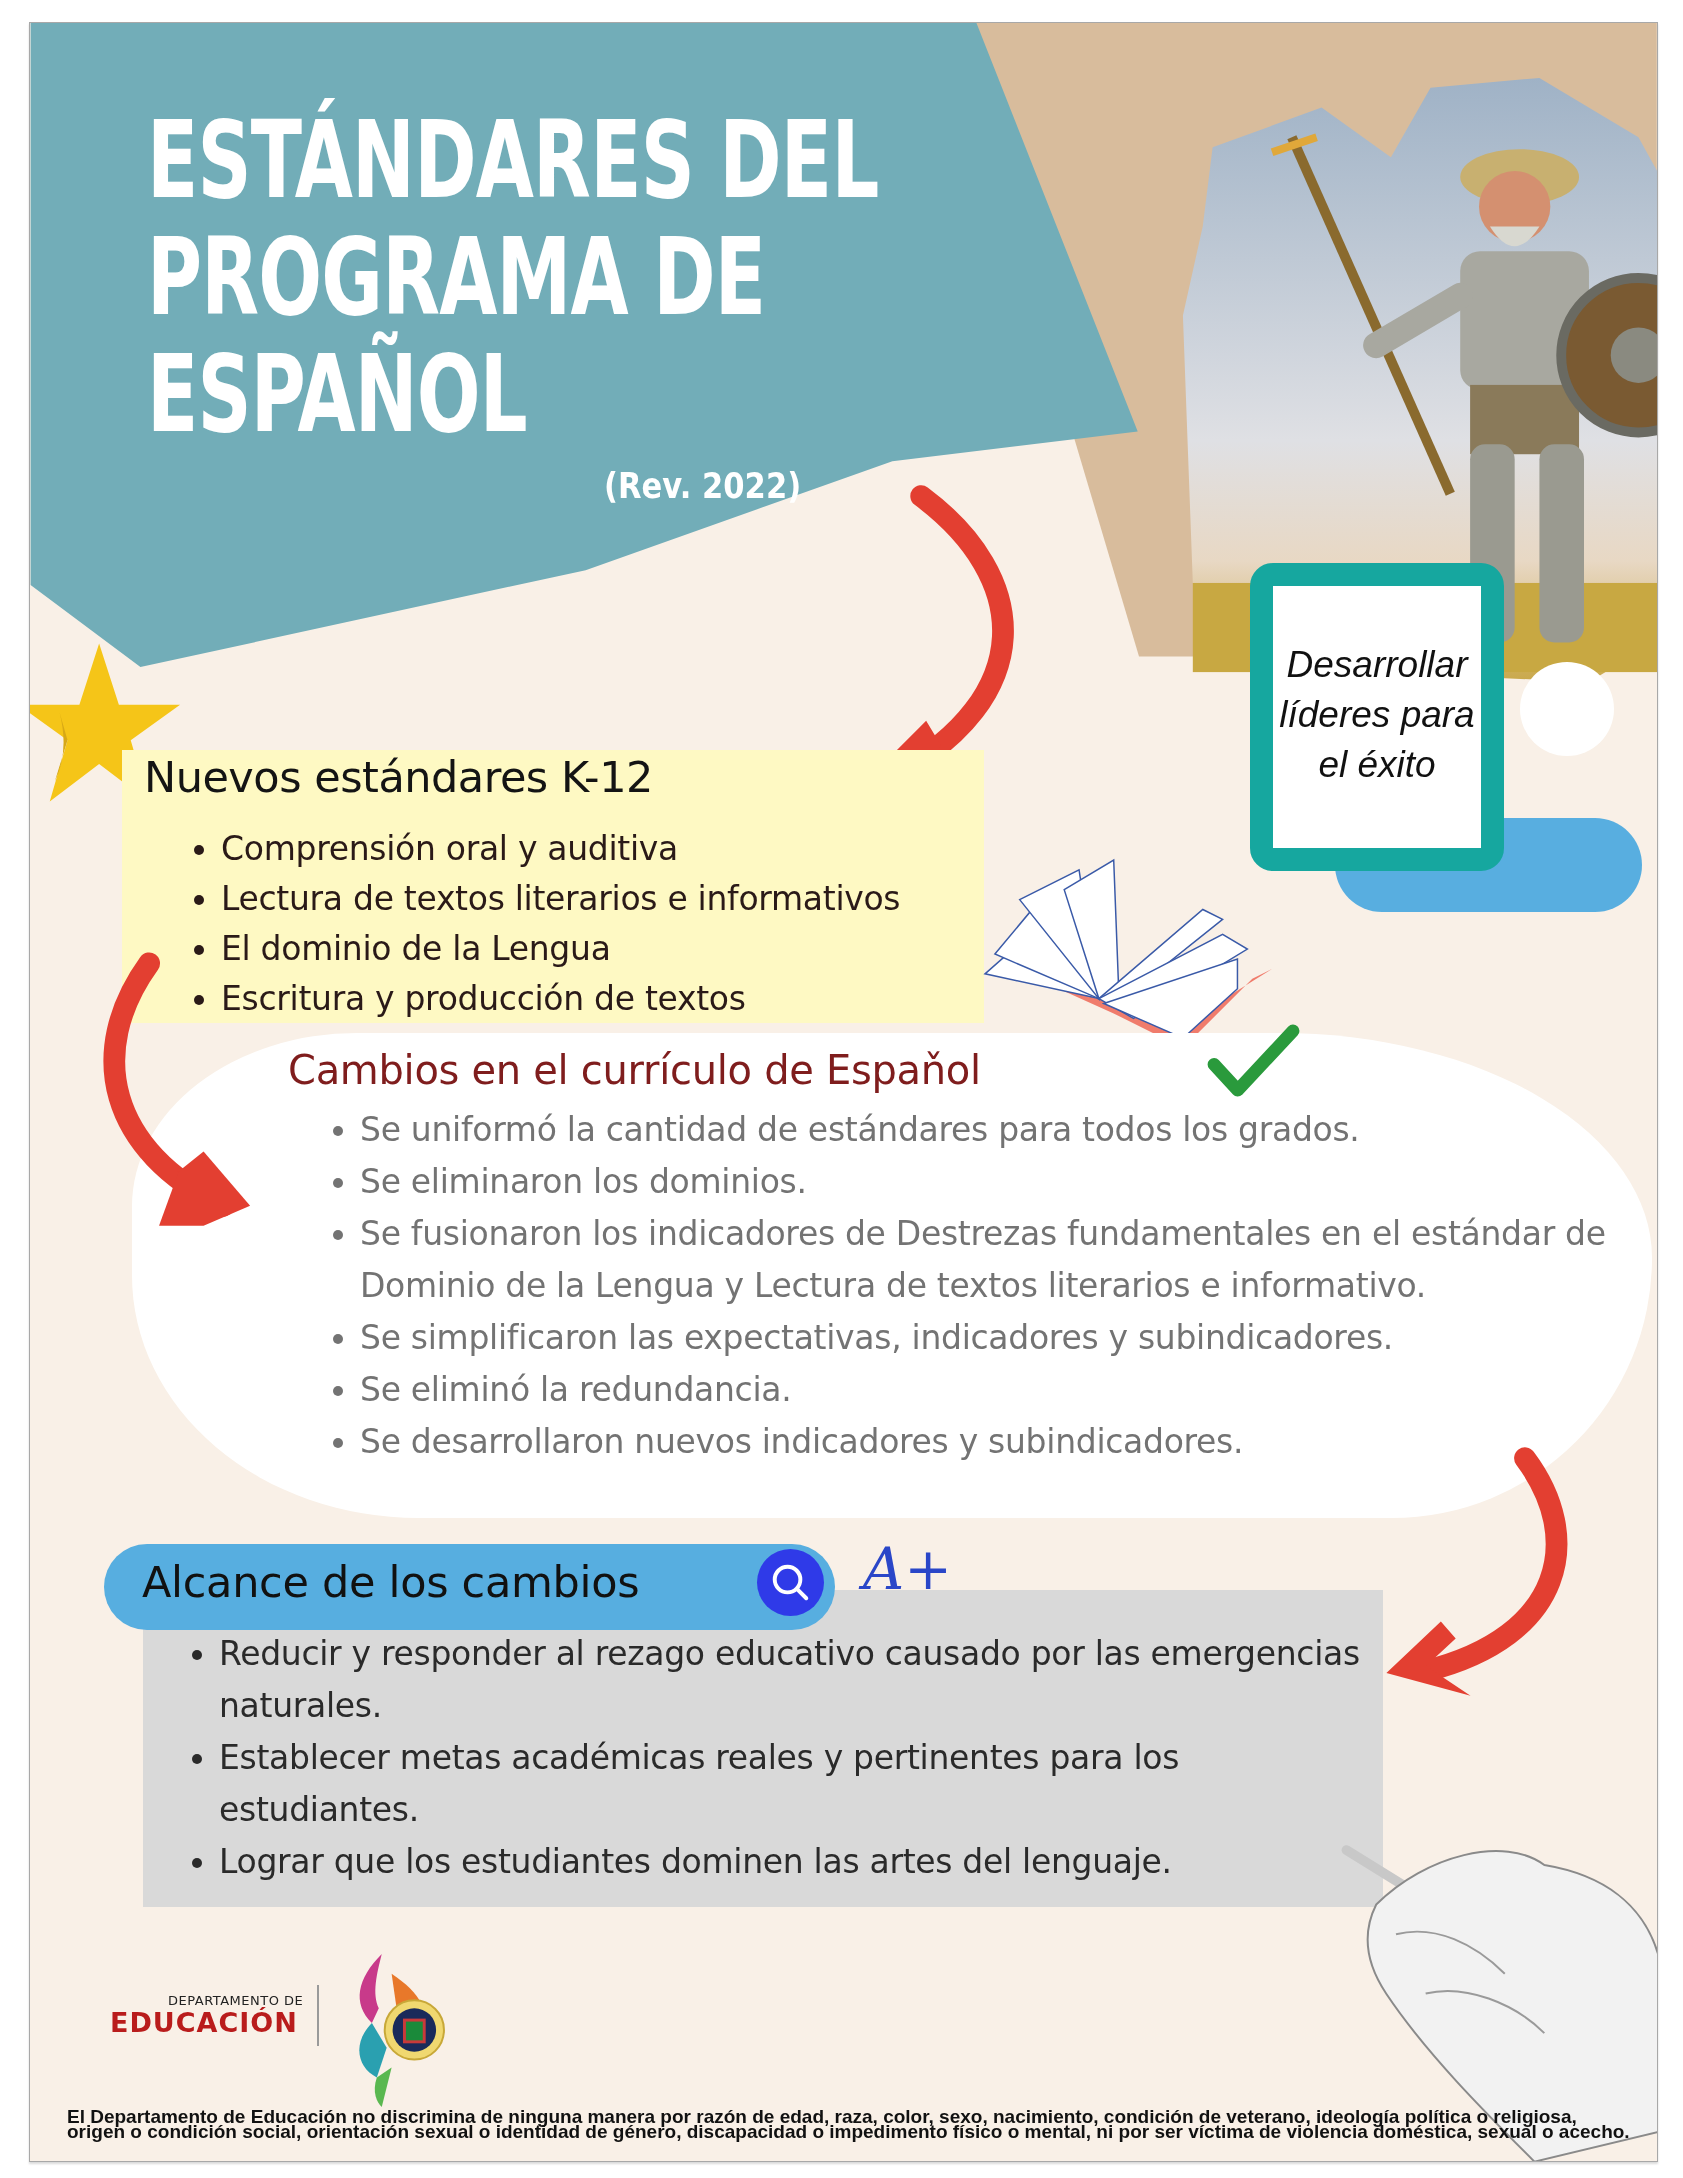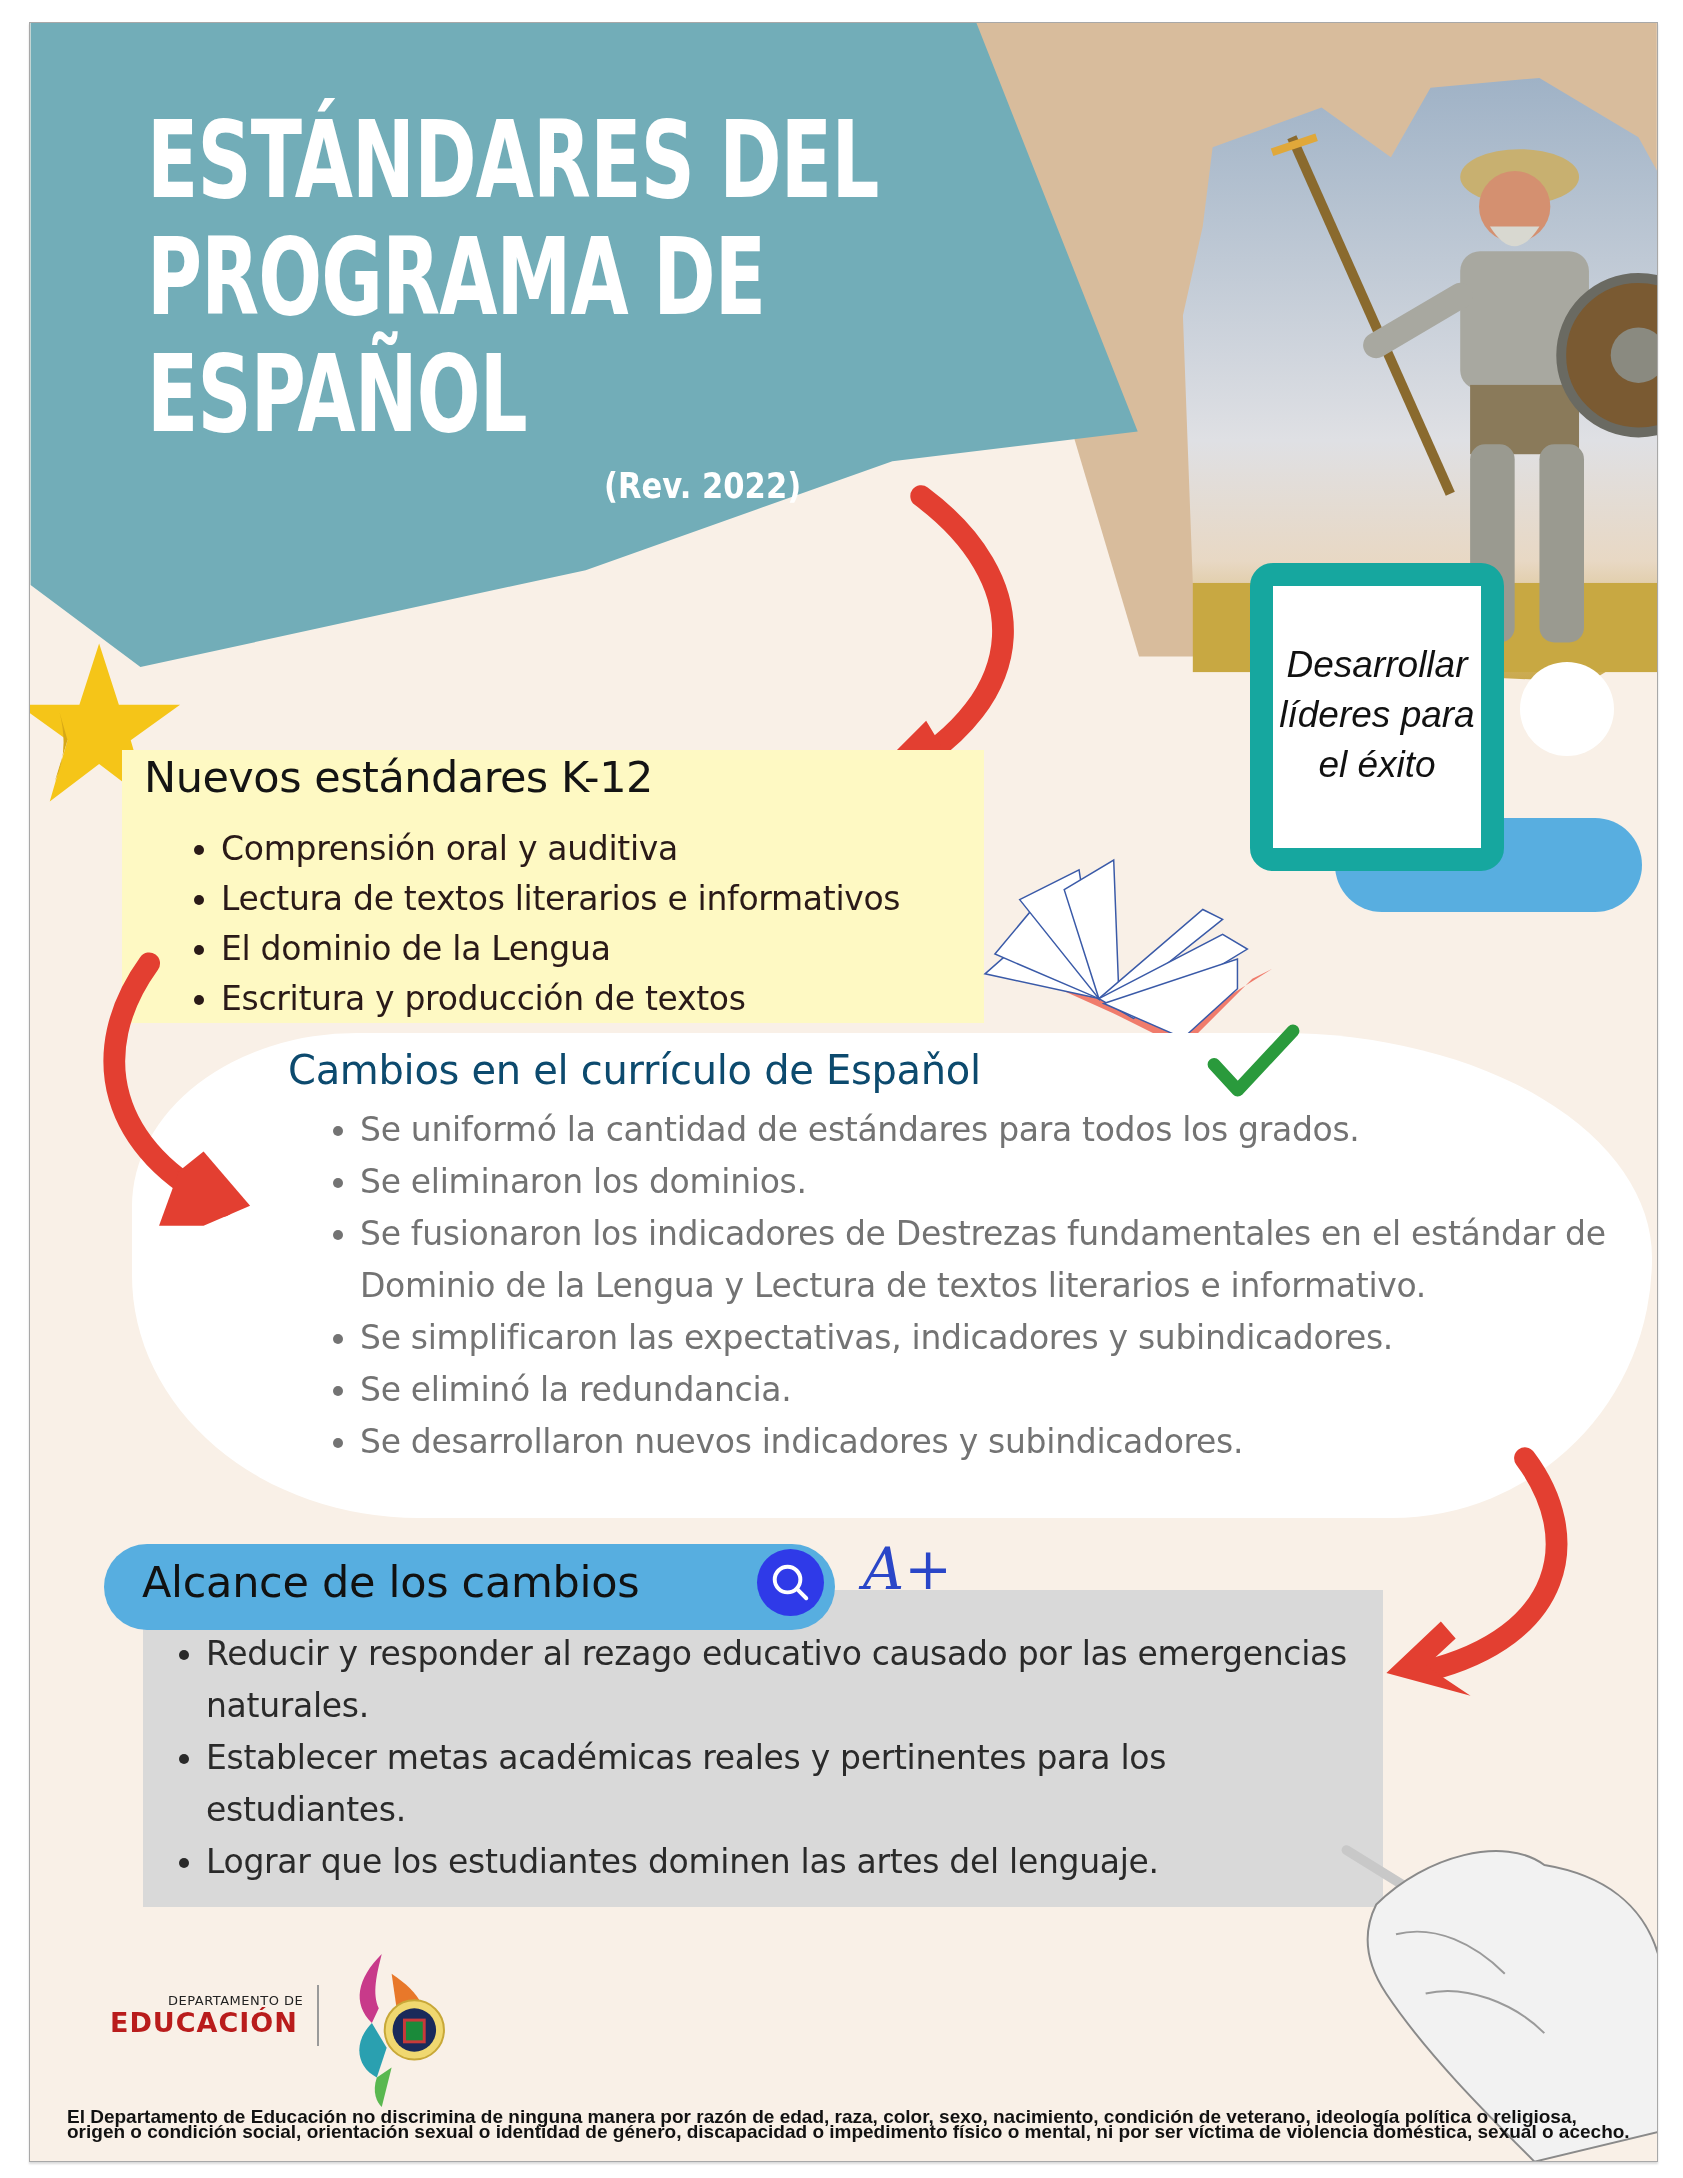--- a/index.html
+++ b/index.html
@@ -32,33 +32,33 @@
   
   .nuevos { position:absolute; left:121px; top:748px; width:862px; height:273px; background:#fef9c3; }
   .nuevos h2 { margin:0; position:absolute; left:22px; top:2px; font-size:43px; font-weight:normal; color:#141414;
                font-family:"DejaVu Sans", sans-serif; letter-spacing:-0.5px; white-space:nowrap; }
   .nuevos ul { position:absolute; left:54px; top:57px; margin:17px; padding:0 0 0 28px; font-size:33px; line-height:50px; color:#2a1a18; }
   .nuevos li { white-space:nowrap; letter-spacing:-0.3px; }
 
   
   .cambios-blob { position:absolute; left:131px; top:1032px; width:1520px; height:485px; background:#ffffff;
                   border-radius:257px 426px 297px 327px / 198px 257px 297px 277px; }
-  .cambios-title { position:absolute; left:287px; top:1045px; font-size:40px; color:#0c4a6e; white-space:nowrap; letter-spacing:-0.3px; }
+  .cambios-title { position:absolute; left:287px; top:1045px; font-size:40px; color:#7f1d1d; white-space:nowrap; letter-spacing:-0.3px; }
   .cambios-list { position:absolute; left:323px; top:1097px; margin:6px; padding:0 0 0 30px; width:1287px;
                   font-size:33px; line-height:52px; color:#737373; }
   .cambios-list li { letter-spacing:-0.3px; }
 
   
   .alcance-box { position:absolute; left:142px; top:1589px; width:1240px; height:317px; background:#d9d9d9; }
   .alcance-pill { position:absolute; left:103px; top:1542px; width:731px; height:86px; background:#57aee0; border-radius:44px; }
   .alcance-title { position:absolute; left:141px; top:1555px; font-size:43px; color:#111; white-space:nowrap; letter-spacing:-0.3px; }
   .search-badge { position:absolute; left:755px; top:1547px; width:67px; height:67px; border-radius:50%; background:#2f3ae8; }
   .alcance-list { position:absolute; left:174px; top:1627px; margin:0; padding:0 0 0 30px; width:1168px;
                   font-size:33px; line-height:52px; color:#2a2a2a; }
-  .alcance-list li { letter-spacing:-0.3px; }
+  .alcance-list li { letter-spacing:-0.3px;margin-left:13px; }
   .aplus { position:absolute; left:861px; top:1542px; font-family:"DejaVu Serif", serif; font-style:italic; color:#2a46c8; font-size:57px; }
 
   
   .dept-small { position:absolute; left:166px; top:1992px; font-size:13px; color:#222; letter-spacing:0.5px; }
   .dept-big { position:absolute; left:109px; top:2006px; font-size:27px; font-weight:bold; color:#b91c1c; letter-spacing:1px; }
   .logo-sep { position:absolute; left:316px; top:1984px; width:2px; height:61px; background:#9a9a9a; }
 
   .disclaimer { position:absolute; left:65px; top:2108px; width:1564px; font-family:"Liberation Sans", sans-serif;
                 font-weight:bold; font-size:19px; line-height:15px; color:#111; }
 </style>

